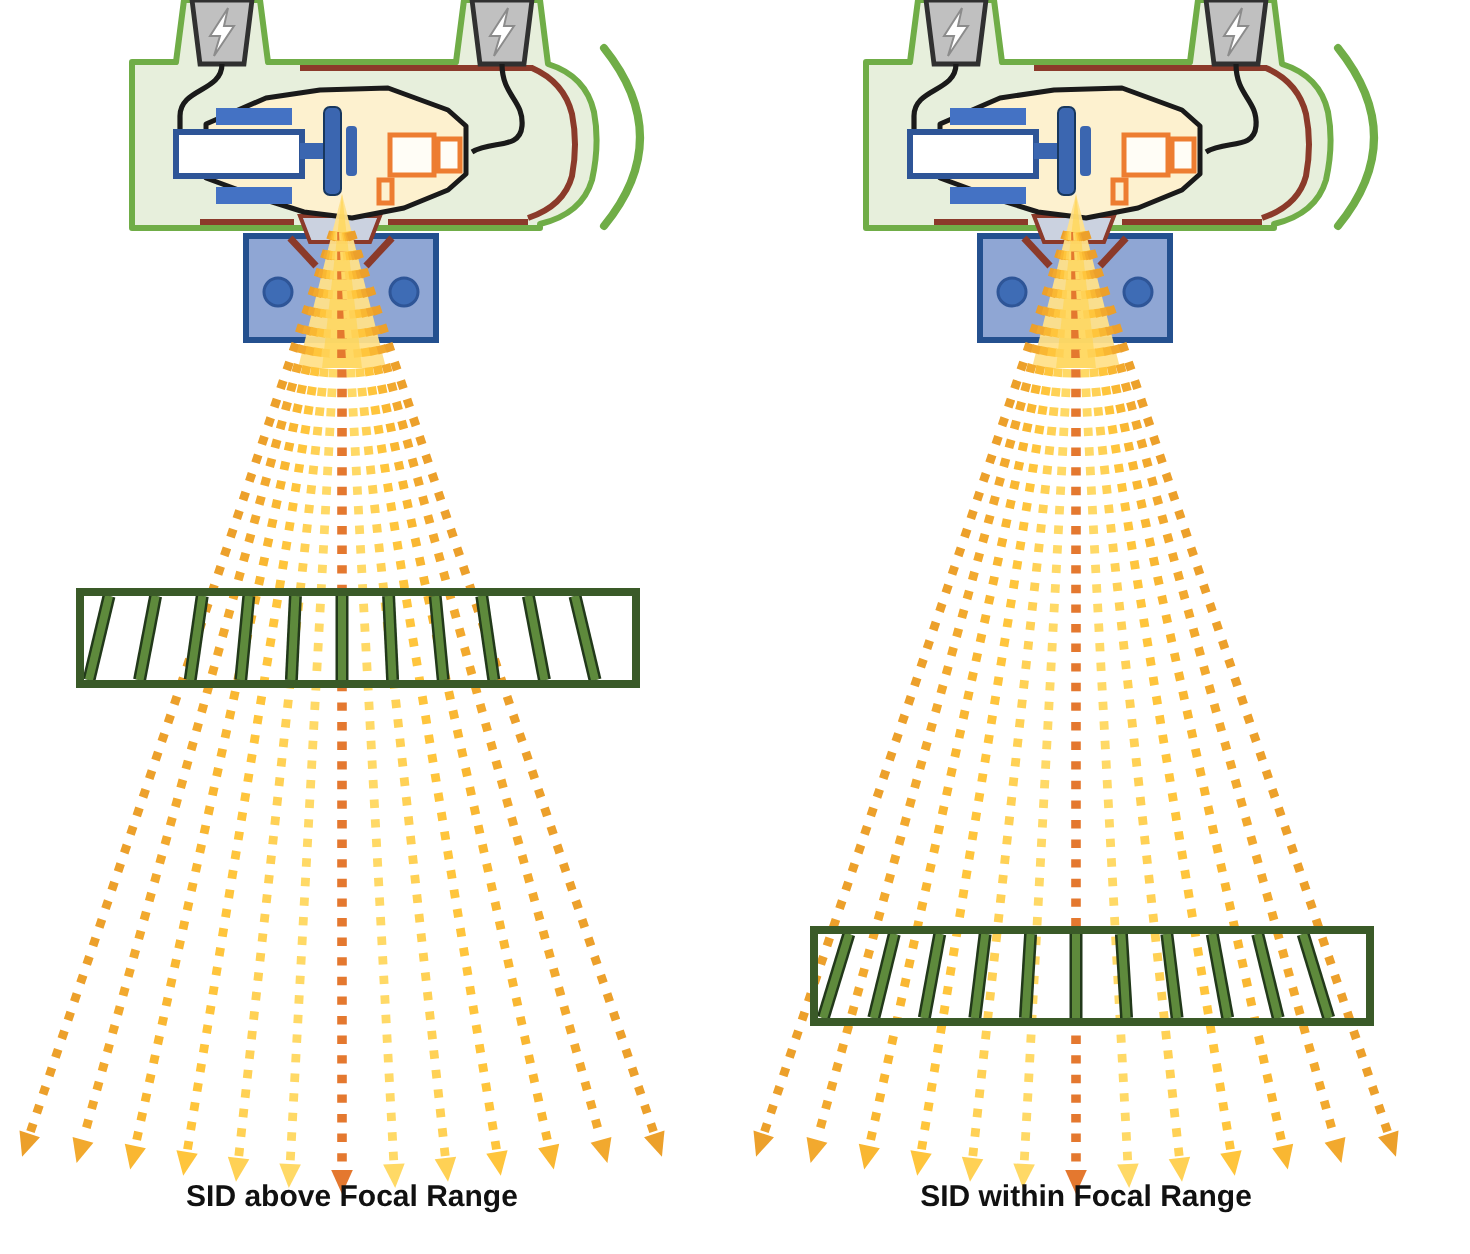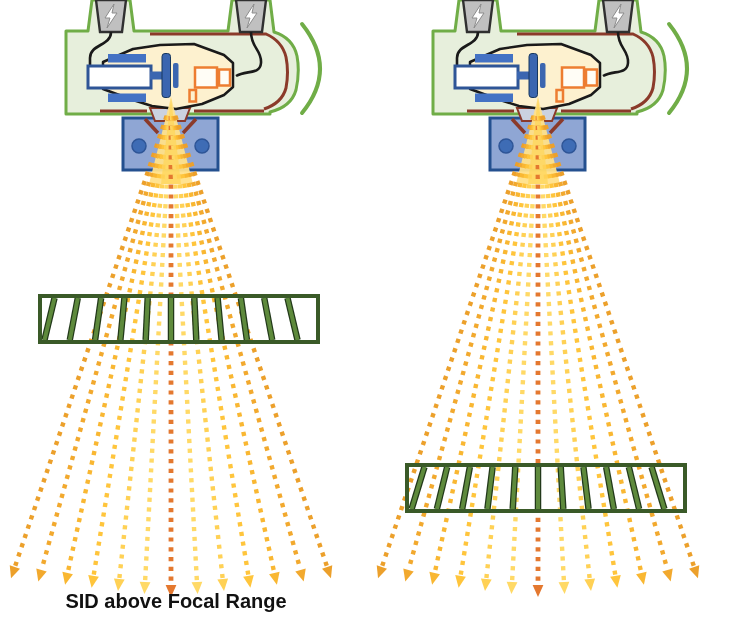--- a/index.html
+++ b/index.html
@@ -1,20 +1,20 @@
 <!DOCTYPE html>
 <html><head>
 <meta charset="utf-8">
 <style>
   html,body{margin:0;padding:0;background:#ffffff;}
   #stage{position:relative;width:735px;height:627px;background:#ffffff;overflow:hidden;
          font-family:"Liberation Sans",sans-serif;}
   #diagram-svg{position:absolute;left:0;top:0;}
   .caption{position:absolute;top:590px;width:352px;text-align:center;
-           font-weight:bold;font-size:20px;color:#111111;letter-spacing:0px;}
+           font-weight:bold;font-size:15px;color:#111111;letter-spacing:0px;}
   #caption-left{left:0px;}
   #caption-right{left:367px;}
 </style>
 </head>
 <body>
 
 <div id="stage">
   <svg id="diagram-svg" width="735" height="627" viewBox="0 0 735 627">
       <g transform="translate(0,0)">
         <path d="M66,31 L88,31 L92,0 L130,0 L134,31 L228,31 L232,0 L270,0 L274,32 Q293,38 297,56 Q300,72 296,90 Q291,107 270,112 L270,114 L66,114 Z" fill="#E7EFDC" stroke="#70AD47" stroke-width="3" stroke-linejoin="round"></path>
@@ -173,13 +173,14 @@
         <line x1="239.14038461538462" y1="467" x2="246.83365384615382" y2="509" stroke="#22391A" stroke-width="6.5"></line>
         <line x1="239.14038461538462" y1="467" x2="246.83365384615382" y2="509" stroke="#5E8A3C" stroke-width="4"></line>
         <line x1="261.8538461538461" y1="467" x2="272.11153846153843" y2="509" stroke="#22391A" stroke-width="6.5"></line>
         <line x1="261.8538461538461" y1="467" x2="272.11153846153843" y2="509" stroke="#5E8A3C" stroke-width="4"></line>
         <line x1="284.5673076923077" y1="467" x2="297.3894230769231" y2="509" stroke="#22391A" stroke-width="6.5"></line>
         <line x1="284.5673076923077" y1="467" x2="297.3894230769231" y2="509" stroke="#5E8A3C" stroke-width="4"></line>
         <rect x="40" y="465" width="278" height="46" fill="none" stroke="#3A5A28" stroke-width="4"></rect>
       </g>
     </svg>
   <div class="caption" id="caption-left">SID above Focal Range</div>
+  <div class="caption" id="caption-right">SID within Focal Range</div>
 </div>
 
 </body></html>

